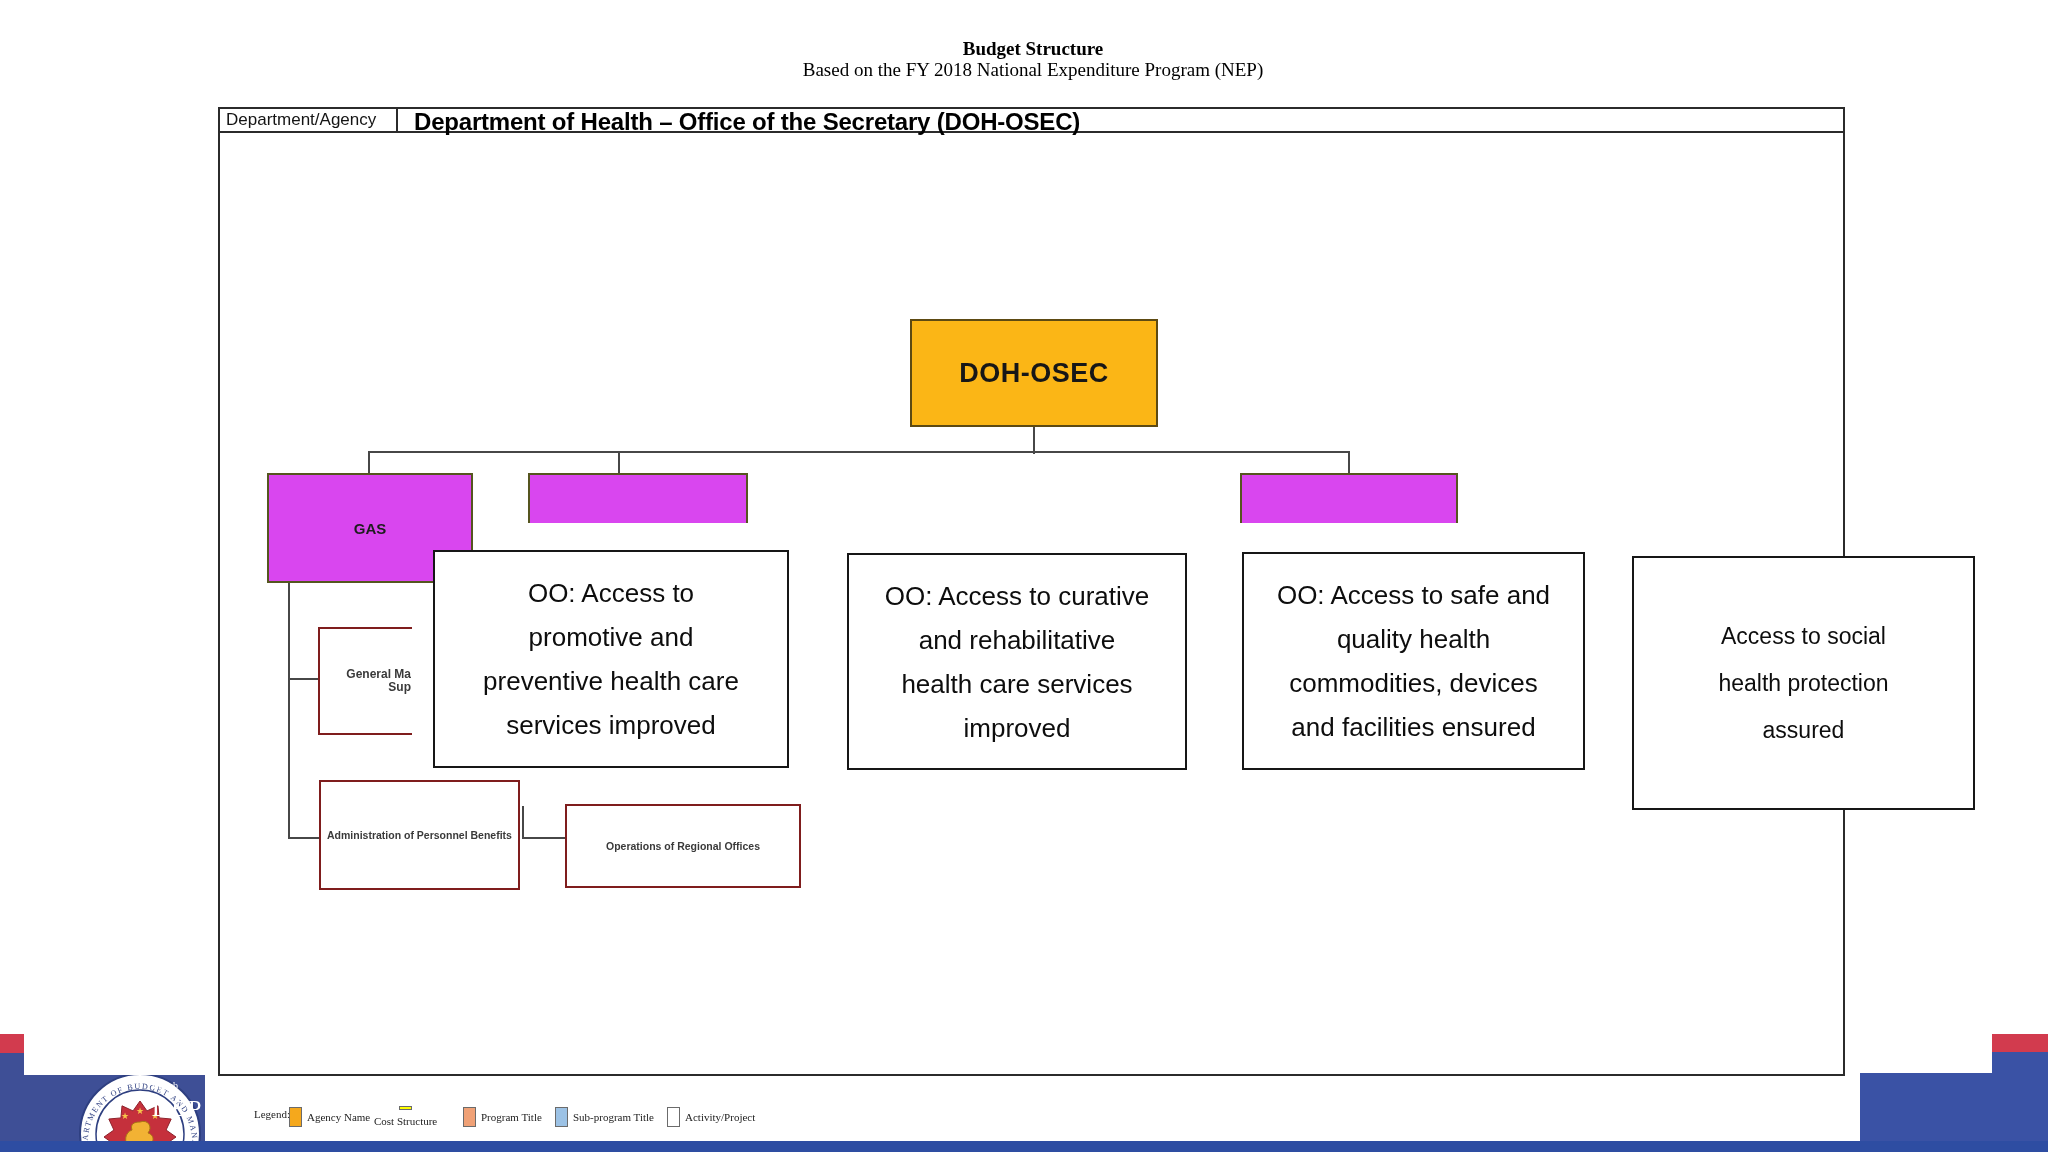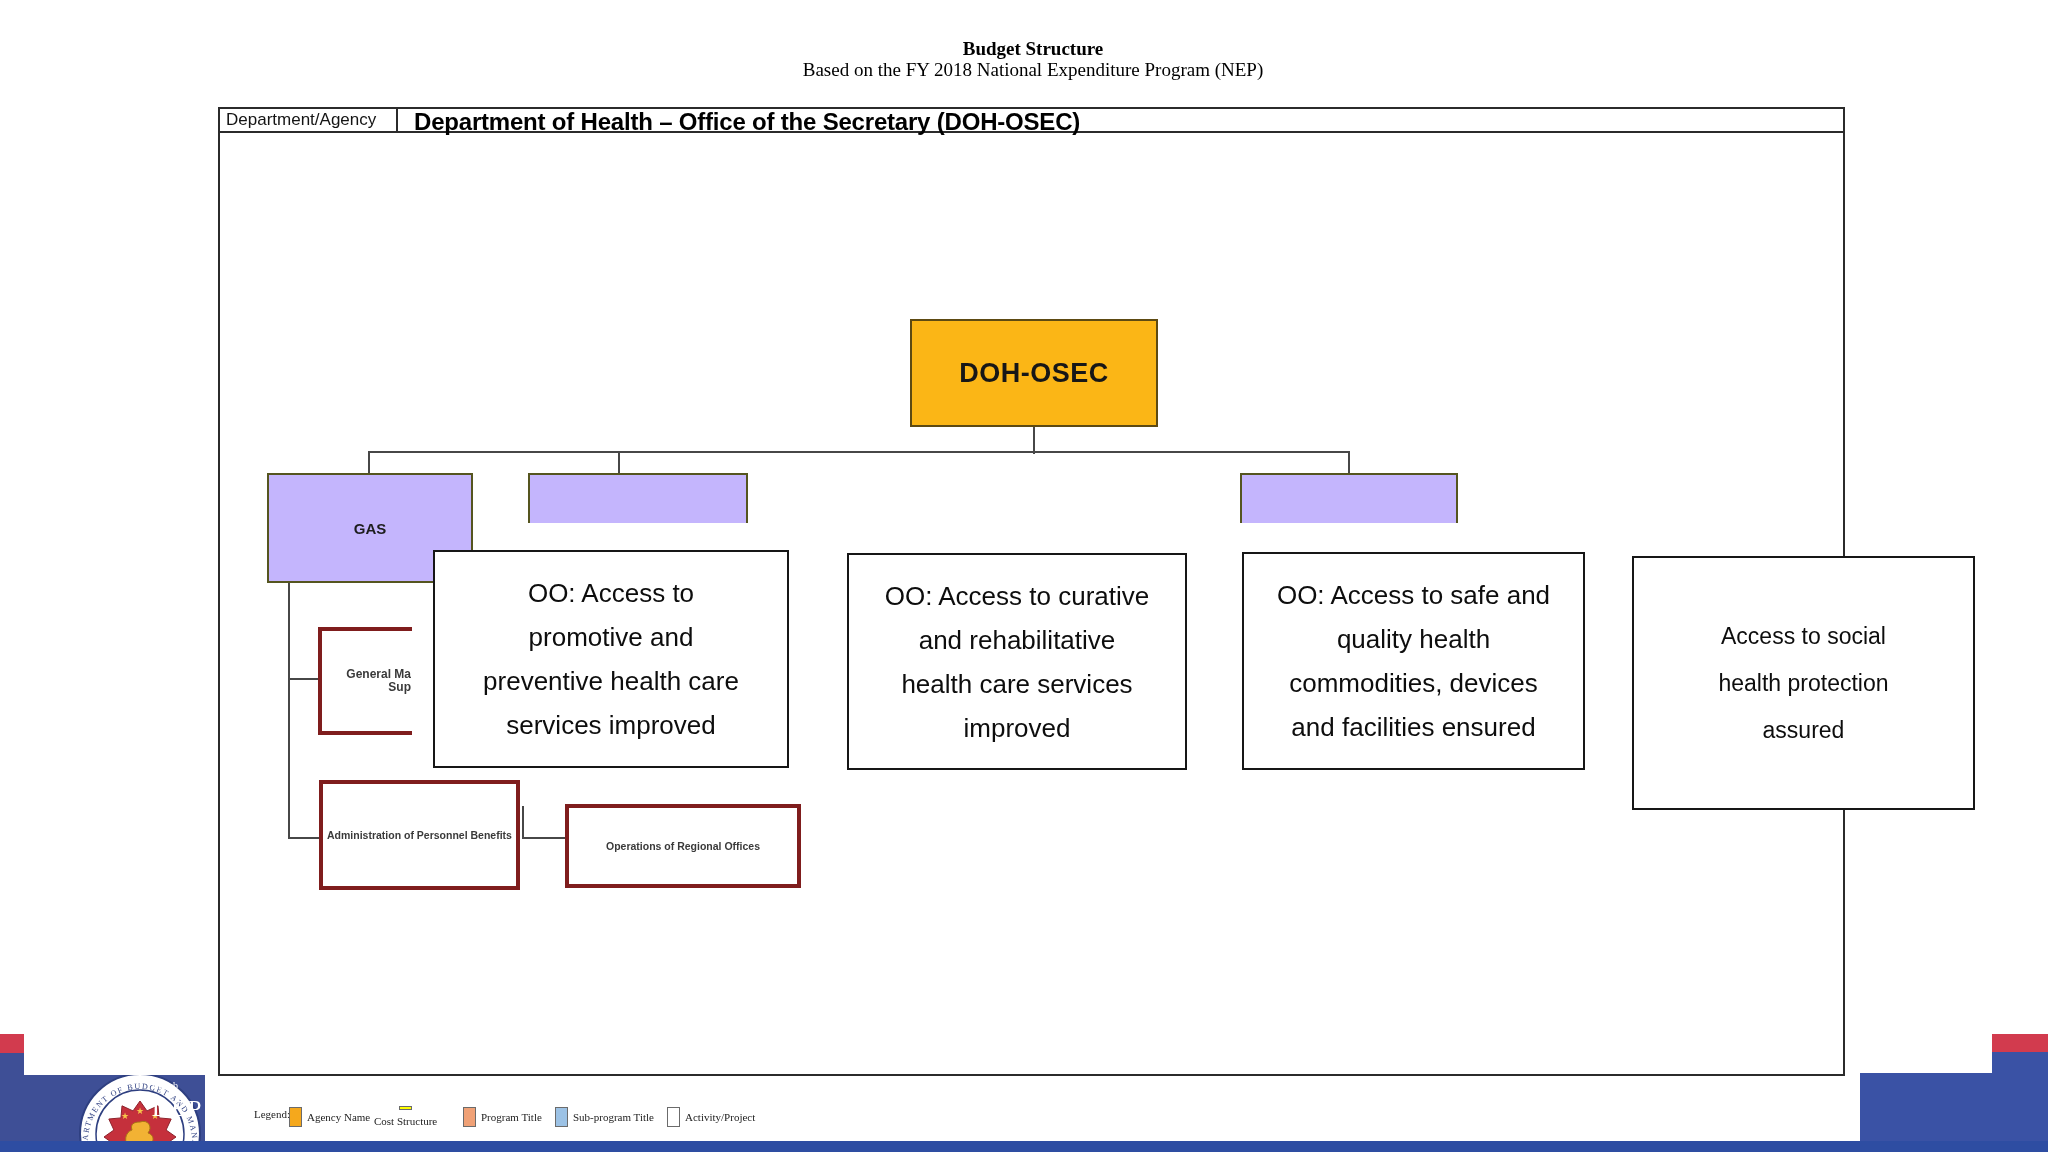--- a/index.html
+++ b/index.html
@@ -17,31 +17,31 @@
   
   #frame{left:218px;top:107px;width:1627px;height:969px;border:2px solid #2b2b2b;background:transparent;}
   #hdr-divider{left:396px;top:107px;width:2px;height:26px;background:#2b2b2b;}
   #hdr-underline{left:218px;top:131px;width:1627px;height:2px;background:#2b2b2b;}
   #hdr-label{left:226px;top:110px;font-size:17px;color:#141414;}
   #hdr-value{left:414px;top:108px;font-size:24px;font-weight:bold;letter-spacing:-0.2px;color:#000;}
   
   .node{display:flex;align-items:center;justify-content:center;text-align:center;}
   #root-box{left:910px;top:319px;width:248px;height:108px;background:#FBB616;border:2px solid #5d4a12;
             font-size:27px;font-weight:bold;color:#171717;letter-spacing:0.5px;}
-  .cost{background:#c4b5fd;border:2px solid #55551f;}
+  .cost{background:#d946ef;border:2px solid #55551f;}
   #gas-box{left:267px;top:473px;width:206px;height:110px;font-size:15px;font-weight:bold;color:#1d1d1d;}
   #cost2-box{left:528px;top:473px;width:220px;height:50px;border-bottom:none;}
   #cost3-box{left:1240px;top:473px;width:218px;height:50px;border-bottom:none;}
   .oo{background:#ffffff;border:2px solid #161616;font-size:26px;line-height:44px;
       white-space:pre-line;color:#0d0d0d;}
   #oo1{left:433px;top:550px;width:356px;height:218px;}
   #oo2{left:847px;top:553px;width:340px;height:217px;}
   #oo3{left:1242px;top:552px;width:343px;height:218px;}
   #oo4{left:1632px;top:556px;width:343px;height:254px;font-size:23px;line-height:47px;}
-  .small-node{background:#ffffff;border:4px solid #7f1d1d;font-weight:600;color:#3a3a3a;}
+  .small-node{background:#ffffff;border:2px solid #7f1d1d;font-weight:600;color:#3a3a3a;}
   #gm-box{left:318px;top:627px;width:94px;height:108px;border-right:none;
           display:flex;flex-direction:column;justify-content:center;text-align:right;
           font-size:12px;line-height:13px;white-space:pre-line;overflow:hidden;padding-right:1px;}
   #admin-box{left:319px;top:780px;width:201px;height:110px;font-size:10.5px;white-space:nowrap;}
   #ops-box{left:565px;top:804px;width:236px;height:84px;font-size:10.5px;white-space:nowrap;}
   
   .leg{font-family:"Liberation Serif","DejaVu Serif",serif;font-size:11px;color:#232323;}
   #legend-label{left:254px;top:1108px;}
   .leg-item{display:flex;align-items:center;gap:5px;height:21px;}
   .swatch{width:13px;height:20px;border:1px solid #6b6b6b;box-sizing:border-box;background:#fff;}

